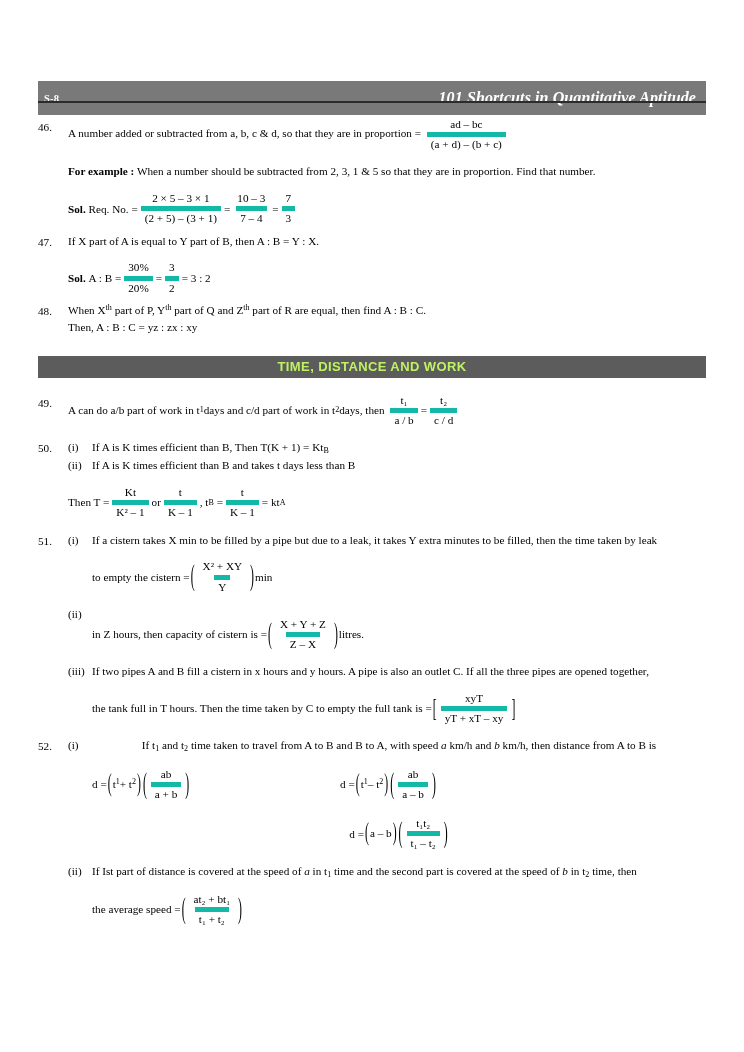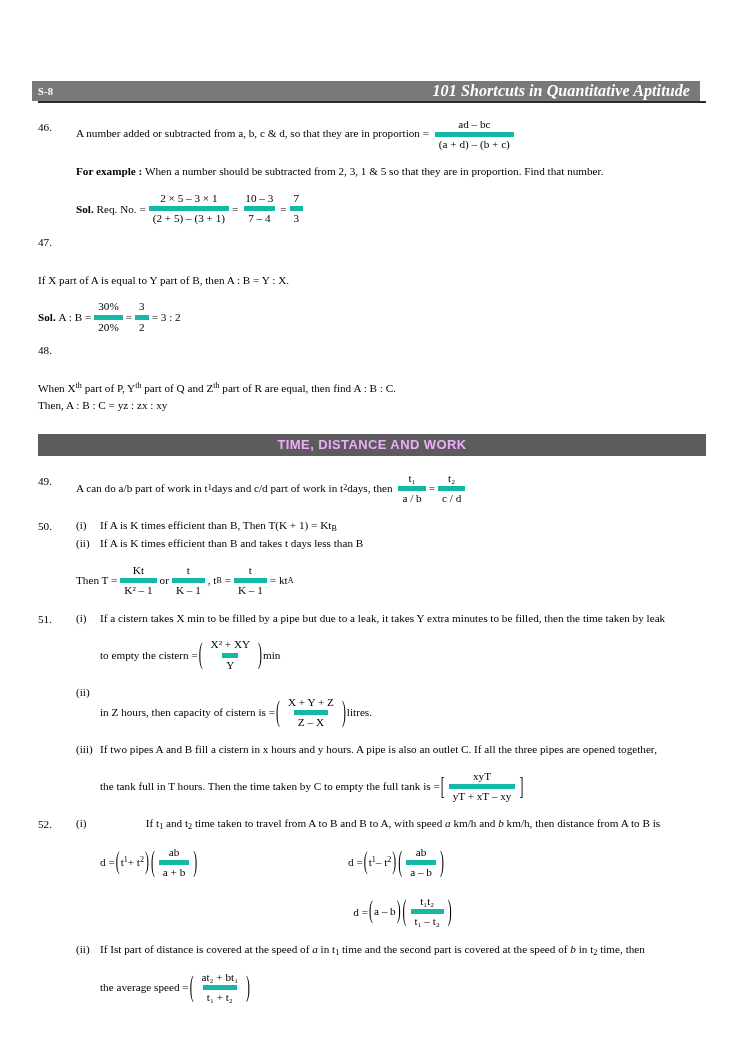--- a/index.html
+++ b/index.html
@@ -12,24 +12,24 @@
     height: 1052px;
     position: relative;
     font-family: "Liberation Serif", serif;
     color: #000;
     overflow: hidden;
   }
 
   
   .page-header {
     position: absolute;
-    left: 32px;
+    left: 38px;
     top: 81px;
     width: 668px;
-    height: 20px;
+    height: 34px;
     background: #797979;
     display: flex;
     align-items: center;
     justify-content: space-between;
     box-sizing: border-box;
     padding: 0 10px 0 6px;
   }
   .page-header .folio {
     color: #ffffff;
     font-weight: bold;
@@ -59,21 +59,20 @@
     position: absolute;
     left: 38px;
     top: 110px;
     width: 668px;
   }
 
   .item {
     display: flex;
     align-items: flex-start;
     margin-top: 8px;
-    gap: 8px;
   }
   .num {
     width: 30px;
     flex: 0 0 30px;
     font-size: 11.2px;
     line-height: 1.45;
     padding-top: 1px;
   }
   .body {
     flex: 1 1 auto;
@@ -87,21 +86,21 @@
     line-height: 1.5;
   }
   .sub {
     display: flex;
     align-items: flex-start;
   }
   .b { font-weight: bold; }
   .i { font-style: italic; }
 
   .line { margin: 0; }
-  .gap-sm { margin-top: 7px; flex-direction: column; }
+  .gap-sm { margin-top: 7px; }
   .gap-md { margin-top: 12px; }
   .gap-lg { margin-top: 16px; }
 
   
   .math {
     font-family: "Liberation Serif", serif;
     font-size: 11.2px;
     display: inline-flex;
     align-items: center;
     vertical-align: middle;
@@ -145,21 +144,21 @@
   .smallparen > .pl, .smallparen > .pr {
     transform: scaleY(2.1);
   }
 
   
   .banner {
     margin-top: 20px;
     width: 668px;
     height: 22px;
     background: #5c5c5c;
-    color: #f0abfc;
+    color: #bef264;
     font-family: "Liberation Sans", sans-serif;
     font-weight: bold;
     font-size: 13px;
     letter-spacing: .4px;
     display: flex;
     align-items: center;
     justify-content: center;
   }
 
   .formula-row {

